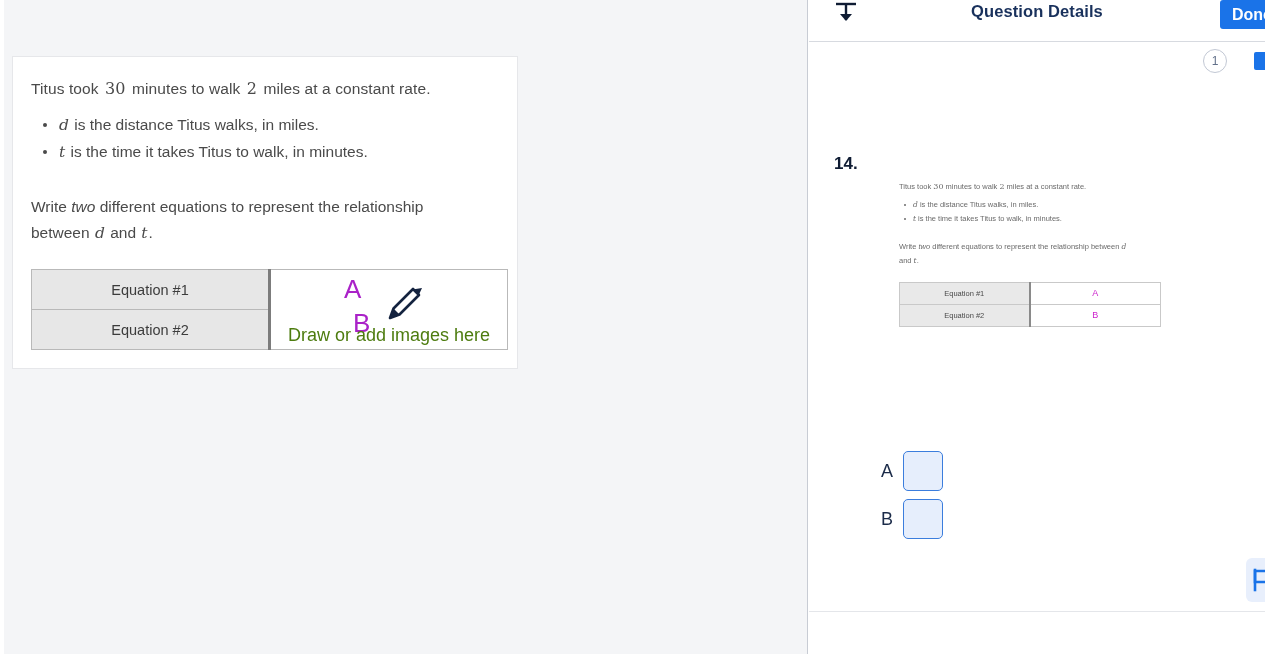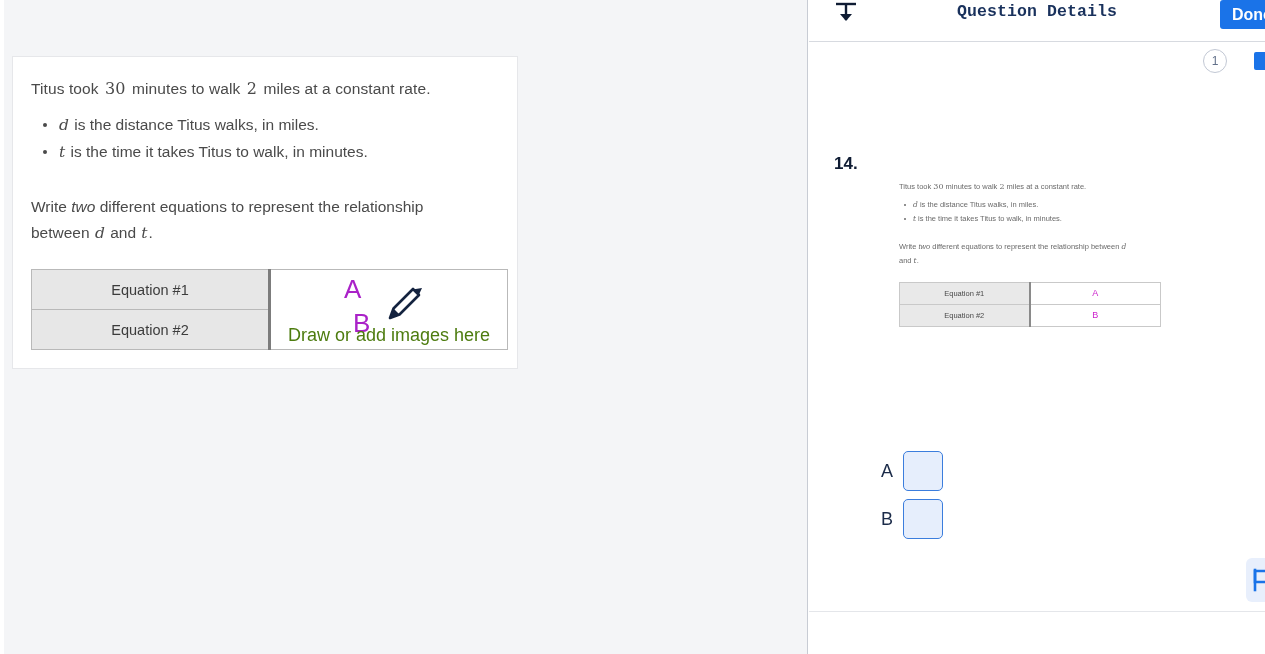--- a/index.html
+++ b/index.html
@@ -136,21 +136,20 @@
     position: absolute; left: 22px; top: 0px;
     width: 30px; height: 30px;
   }
   #detail-title {
     position: absolute; left: 0; right: 0; top: 2px;
     text-align: center;
     font-size: 16.5px;
     font-weight: bold;
     color: #19315c;
     letter-spacing: .1px;
-    font-family: Liberation Mono, monospace;
   }
   #done-button {
     position: absolute;
     left: 411px; top: 0px;
     width: 90px; height: 29px;
     background: #1a73e8;
     color: #ffffff;
     border: none;
     border-radius: 3px;
     font-size: 16px;

